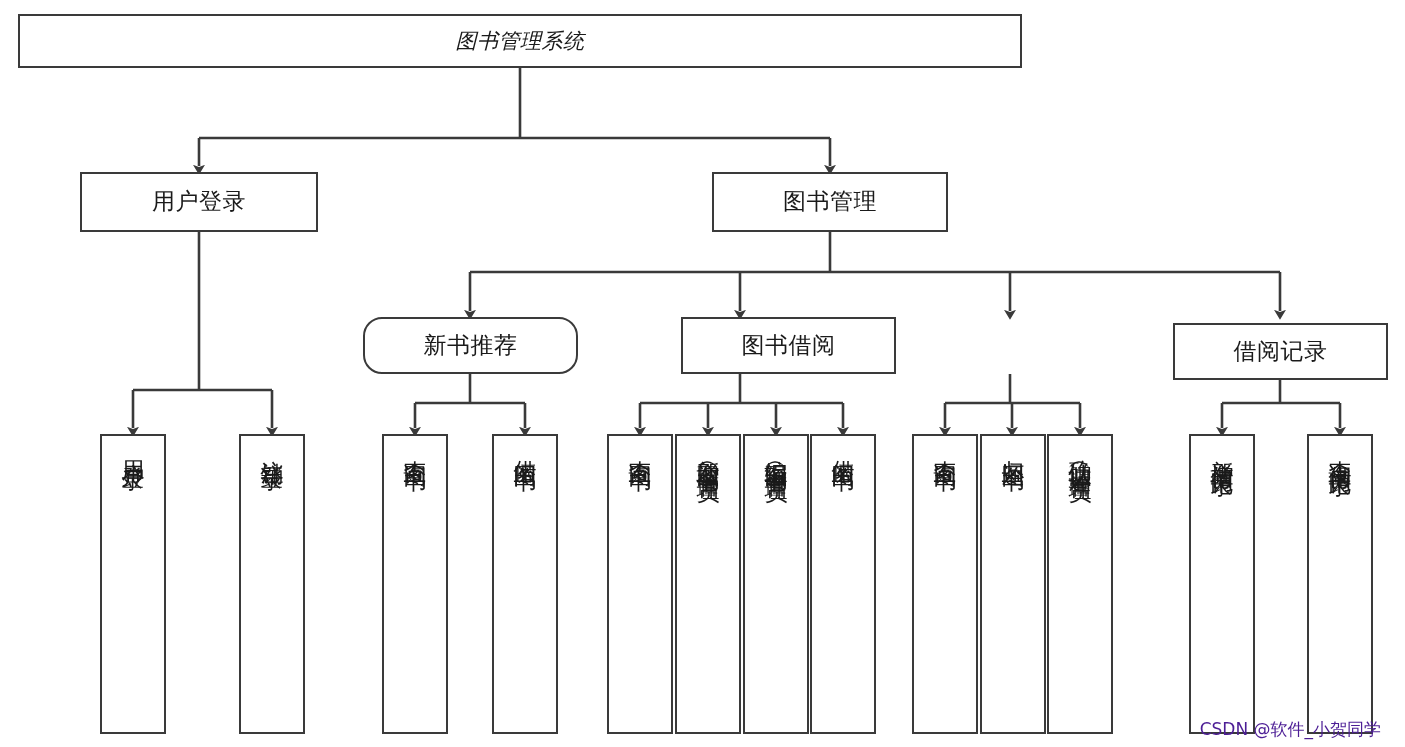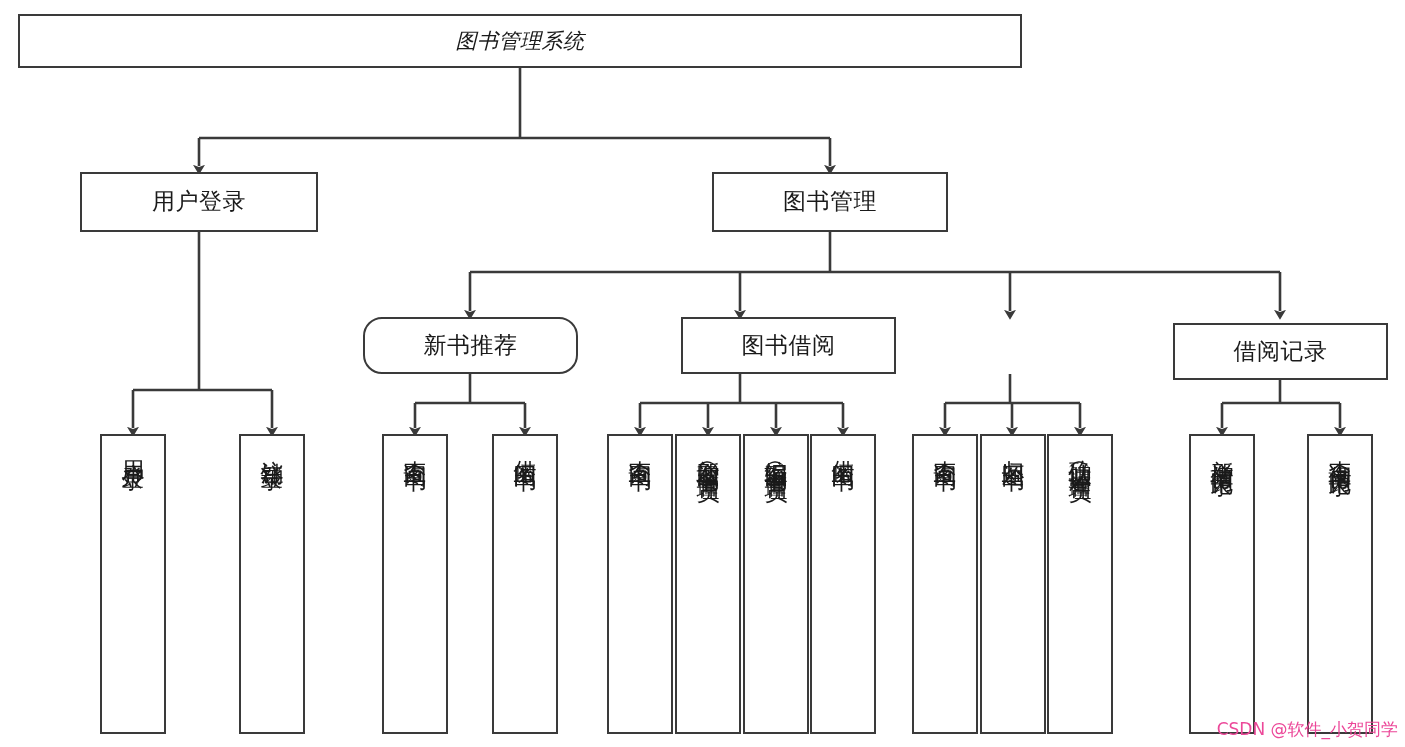--- a/index.html
+++ b/index.html
@@ -59,24 +59,24 @@
   .node.leaf .node-label {
     font-size: 23px;
     writing-mode: vertical-rl;
     text-orientation: upright;
     letter-spacing: 3px;
     white-space: nowrap;
     line-height: 1;
   }
   #watermark {
     position: absolute;
-    right: 7px;
+    right: 24px;
     bottom: 6px;
     font-size: 17px;
-    color: #ec4899;
+    color: #4c1d95;
     z-index: 5;
     white-space: nowrap;
     pointer-events: none;
     font-family: "DejaVu Sans", "Liberation Sans", sans-serif;
   }
 </style>
 </head>
 <body>
 
 <div id="diagram-root">

